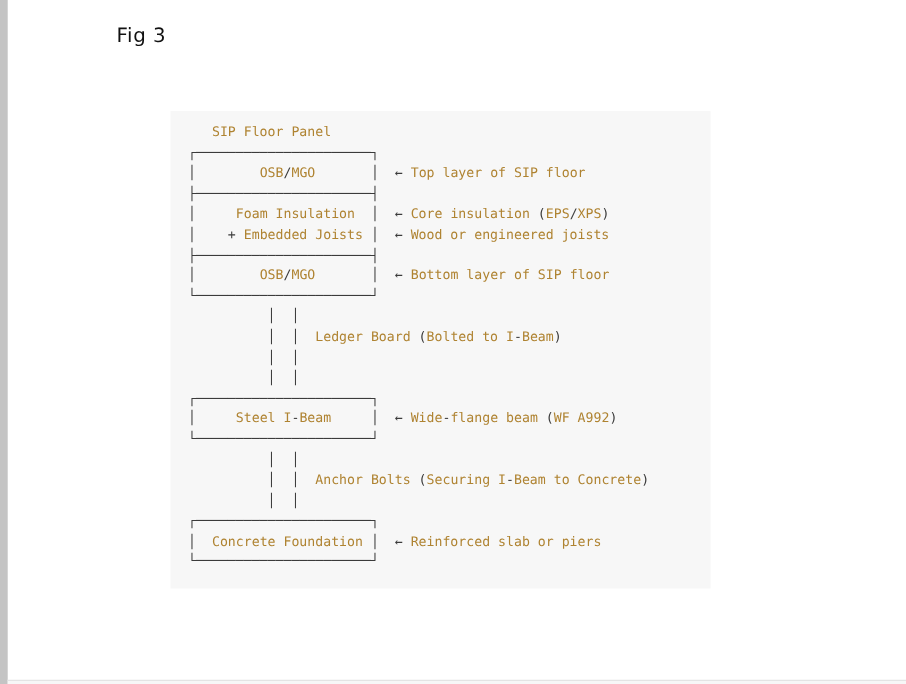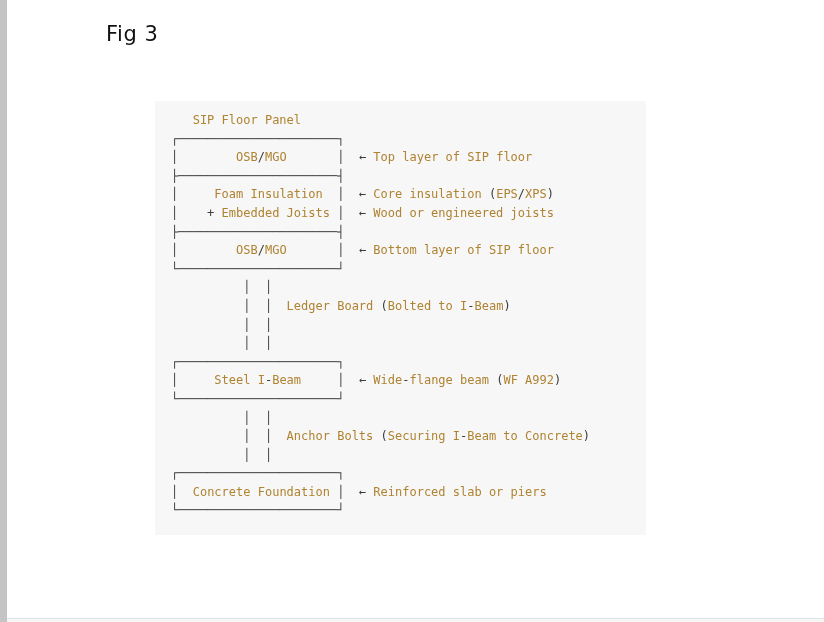--- a/index.html
+++ b/index.html
@@ -19,21 +19,21 @@
   .bottom-rule {
     position: absolute;
     left: 7px; right: 0; bottom: 0;
     height: 4px;
     background: #f7f7f7;
     border-top: 1px solid #e2e2e2;
   }
   .fig-title {
     position: absolute;
     left: 106px; top: 22px;
-    font-size: 21px;
+    font-size: 18px;
     color: #111111;
     letter-spacing: 0.5px;
   }
   .code-panel {
     position: absolute;
     left: 155px; top: 101px;
     width: 491px; height: 434px;
     background: #f7f7f7;
   }
   pre.ascii {

